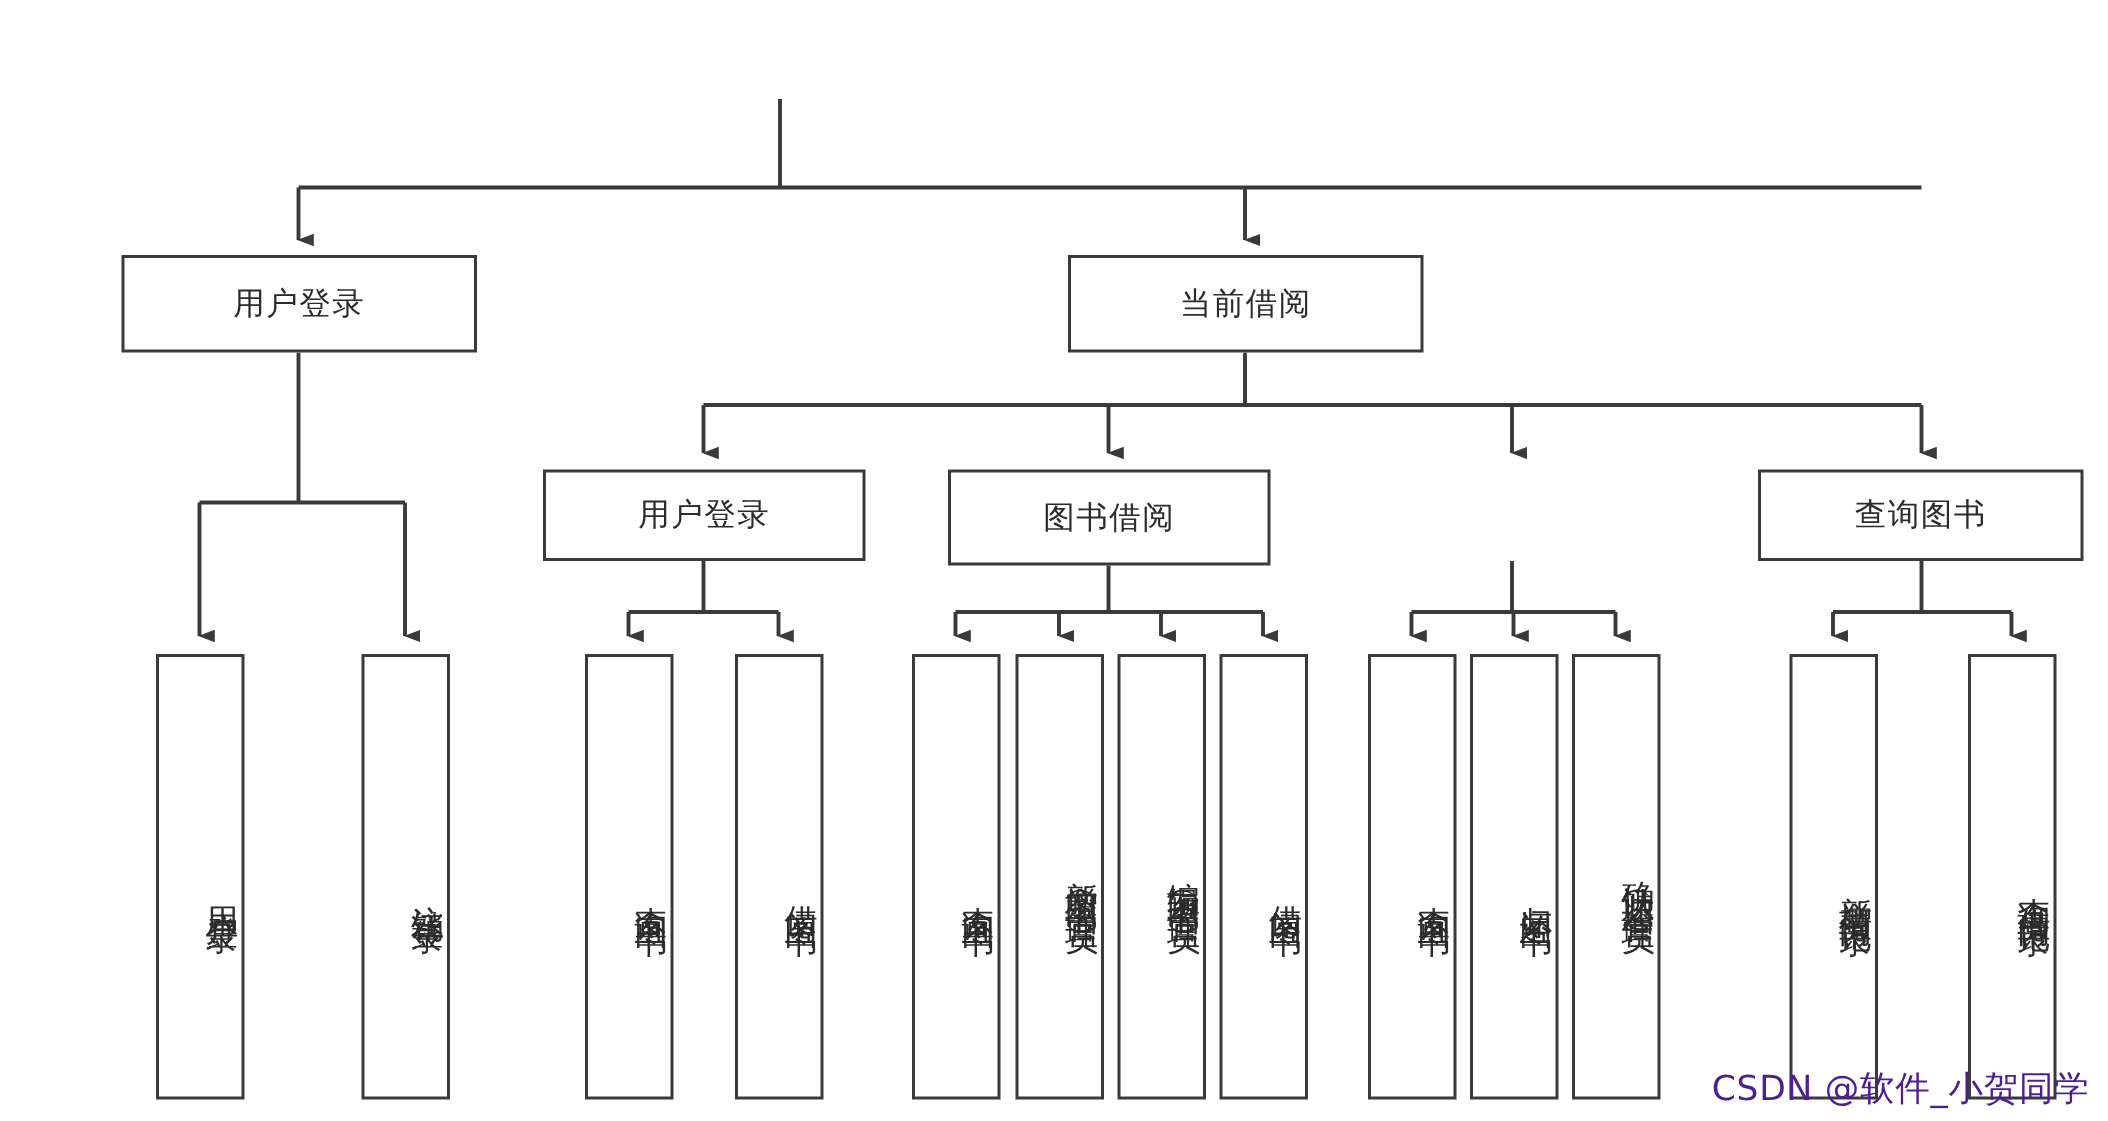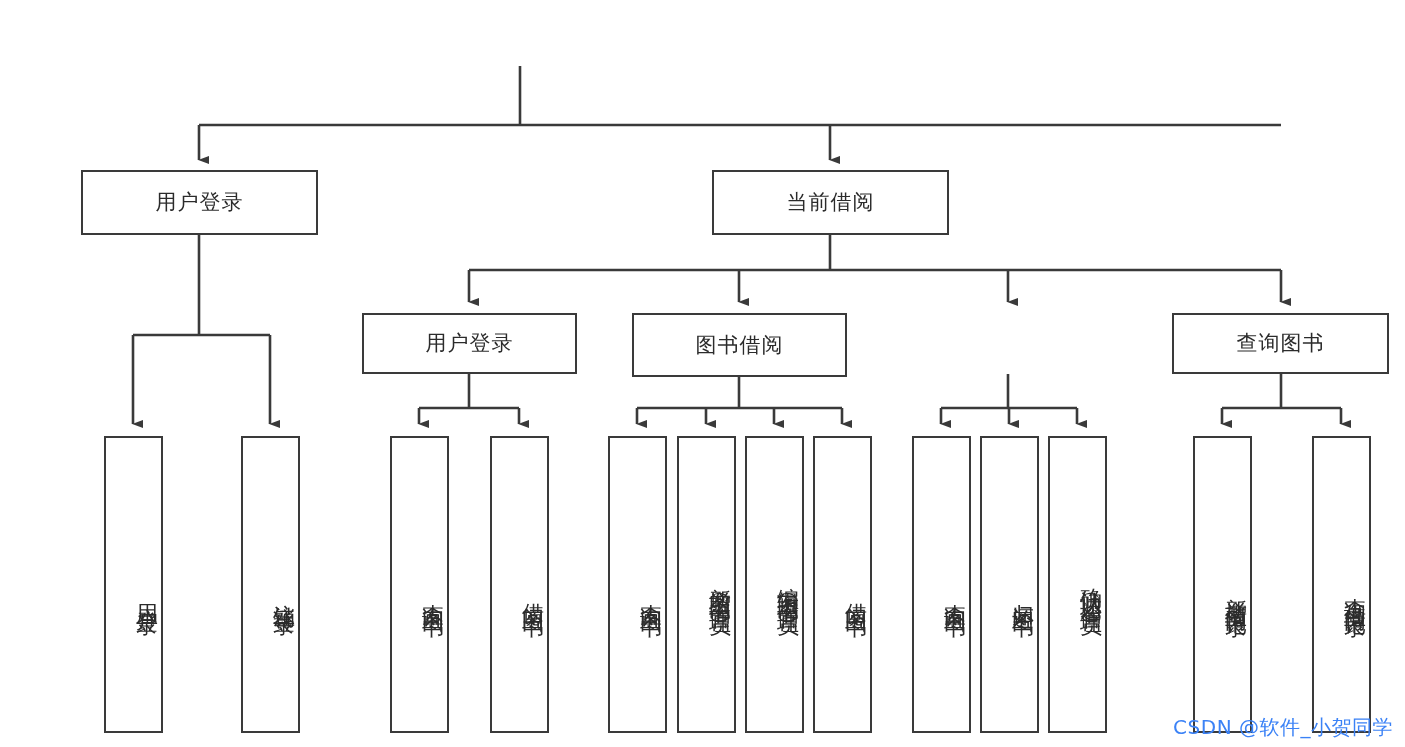--- a/index.html
+++ b/index.html
@@ -53,22 +53,22 @@
     text-orientation: upright;
     white-space: nowrap;
   }
   .node .htext {
     white-space: nowrap;
   }
   #watermark {
     position: absolute;
     right: 12px;
     bottom: 6px;
-    font-size: 20px;
-    color: #3b82f6;
+    font-size: 23px;
+    color: #4c1d95;
     letter-spacing: 0.5px;
     z-index: 3;
     white-space: nowrap;
     margin-top: 39px;
   }
 </style>
 </head>
 <body>
 
 <div id="diagram-root">

